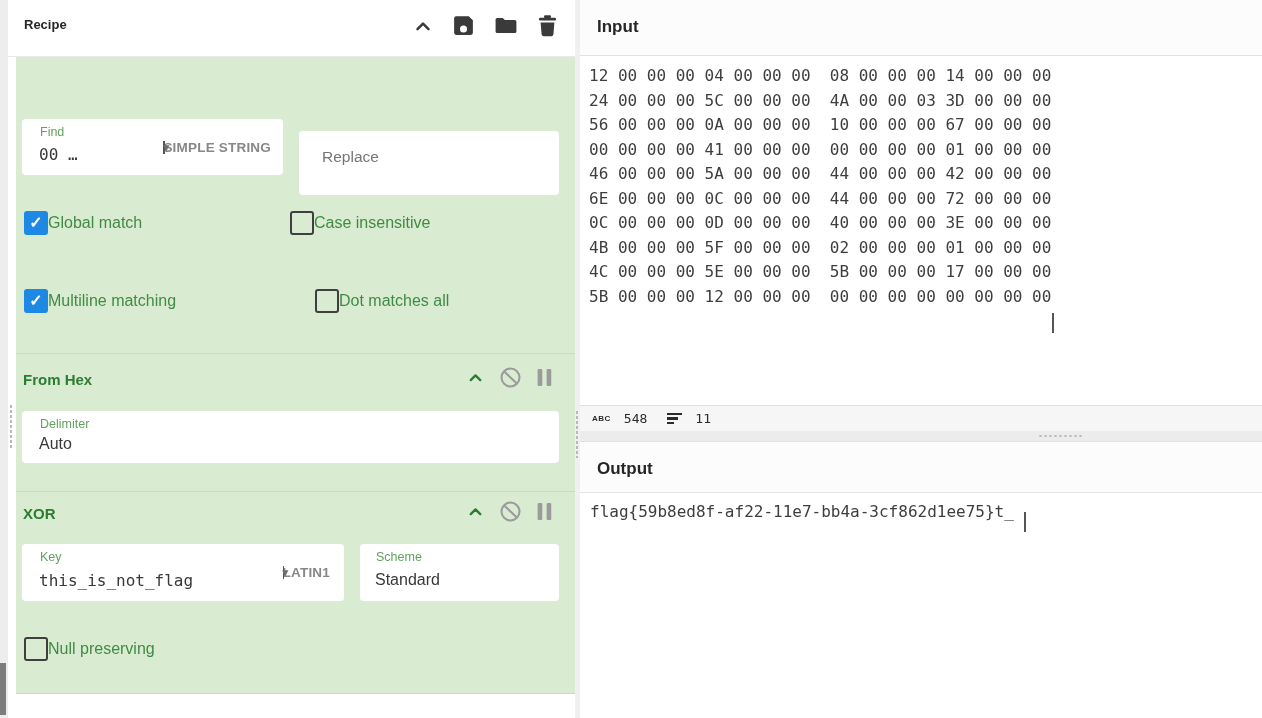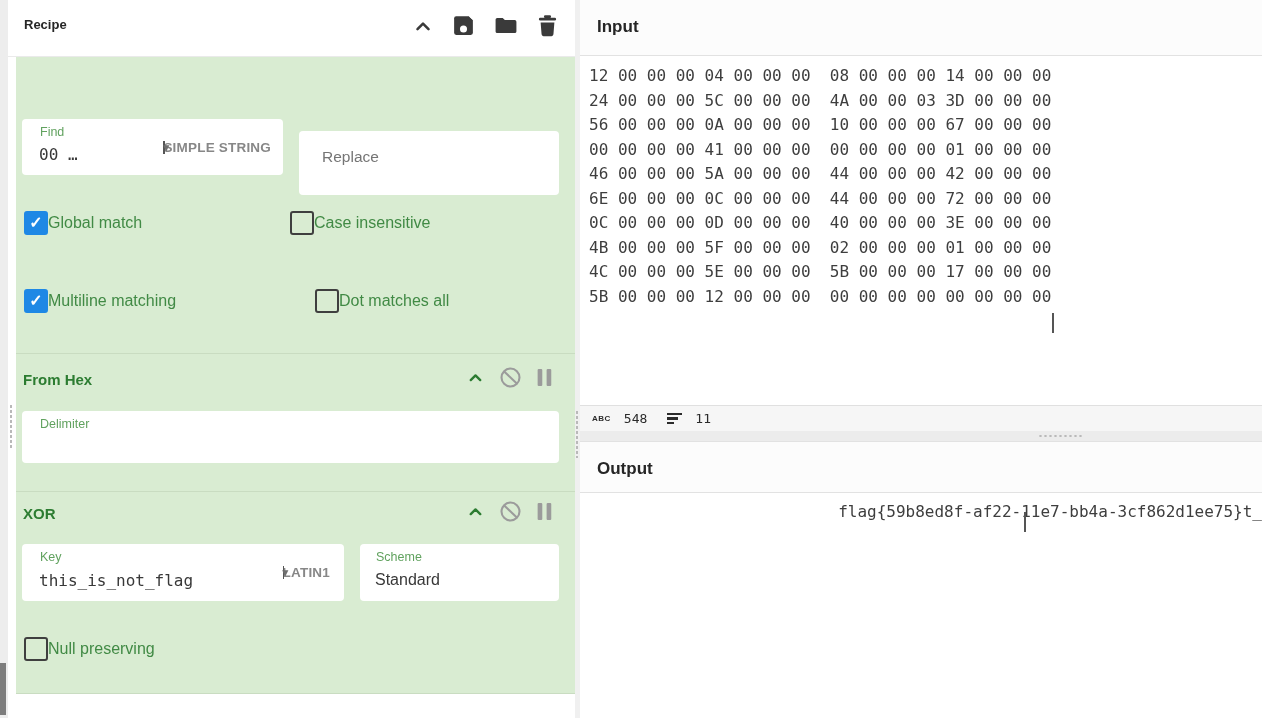--- a/index.html
+++ b/index.html
@@ -77,21 +77,21 @@
   .splitter-h { position:absolute; left:0; right:0; top:431px; height:10px; background:#ececec; }
   .handle-h { position:absolute; left:458px; top:3px; width:46px; height:4px;
               background-image:radial-gradient(#b9b9b9 1.1px, transparent 1.3px);
               background-size:5px 4px; background-repeat:repeat-x; }
 
   .output-header { top:441px; height:52px; border-top:1px solid #e2e2e2; }
   .output-content { position:absolute; left:0; right:0; top:493px; bottom:0; background:#fff;
                     padding:9px 0 0 10px; }
   .output-text { font-family:"DejaVu Sans Mono", monospace; font-size:16px; color:#3e3e3e; white-space:pre; }
   .output-caret { left:434px; top:10px; height:20px; }
-  .output-wrap { position:relative; width:100%; height:100%;text-align:right; }
+  .output-wrap { position:relative; width:100%; height:100%; }
 </style>
 </head>
 <body>
 
 <div class="app">
 
   <aside class="recipe-panel">
     <div class="recipe-scrollbar">
       <div class="recipe-scrollbar-thumb"></div>
     </div>
@@ -184,20 +184,21 @@
           <circle cx="11" cy="11" r="8.6" fill="none" stroke="#9b9b9b" stroke-width="2"></circle>
           <line x1="5.2" y1="5.4" x2="16.8" y2="16.6" stroke="#9b9b9b" stroke-width="2"></line>
         </svg>
         <svg width="17" height="19" viewBox="0 0 16 18">
           <rect x="1.5" y="1" width="4.4" height="16" rx="1" fill="#9b9b9b"></rect>
           <rect x="10" y="1" width="4.4" height="16" rx="1" fill="#9b9b9b"></rect>
         </svg>
       </div>
       <div class="arg-box" style="left:6px; top:57px; width:537px; height:52px;">
         <span class="arg-label">Delimiter</span>
+        <input class="arg-input sans" style="top: 24px; width: 480px;" value="Auto">
       </div>
     </section>
 
     <section class="op op-xor">
       <span class="op-title" style="top:13px;">XOR</span>
       <div class="op-icons" style="top:8px;">
         <svg width="19" height="19" viewBox="0 0 18 18">
           <path d="M4.5 11.5 L9 7 L13.5 11.5" fill="none" stroke="#2c7c31" stroke-width="2.2" stroke-linecap="round" stroke-linejoin="round"></path>
         </svg>
         <svg width="23" height="23" viewBox="0 0 22 22">

